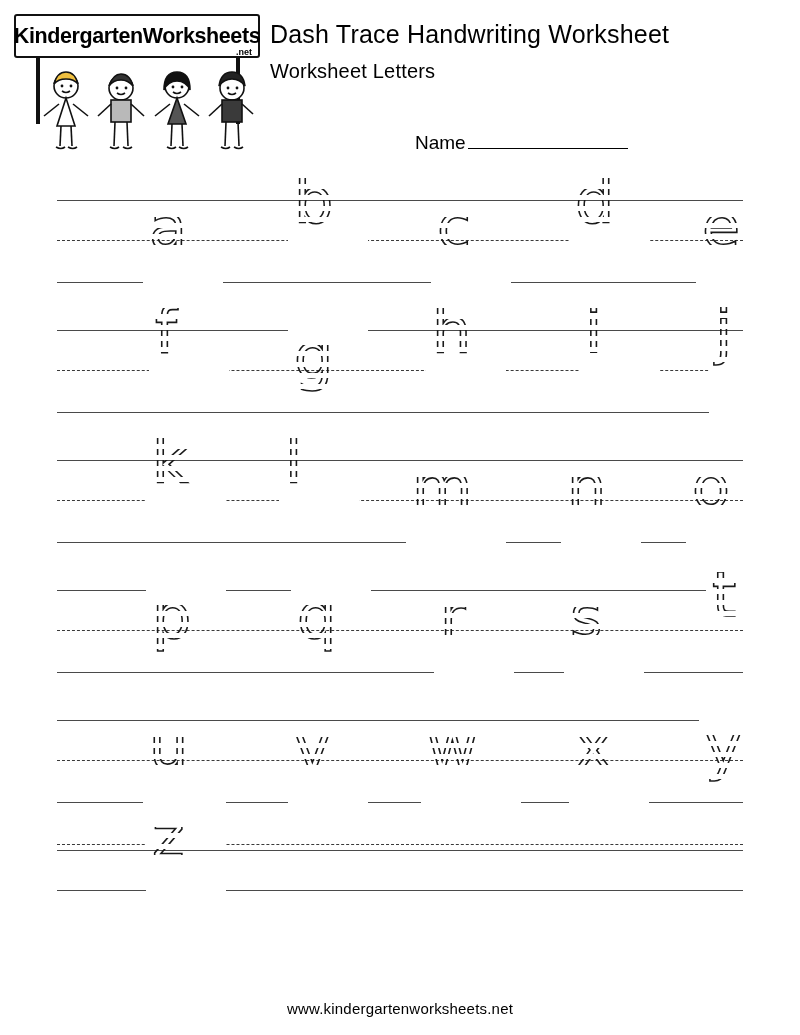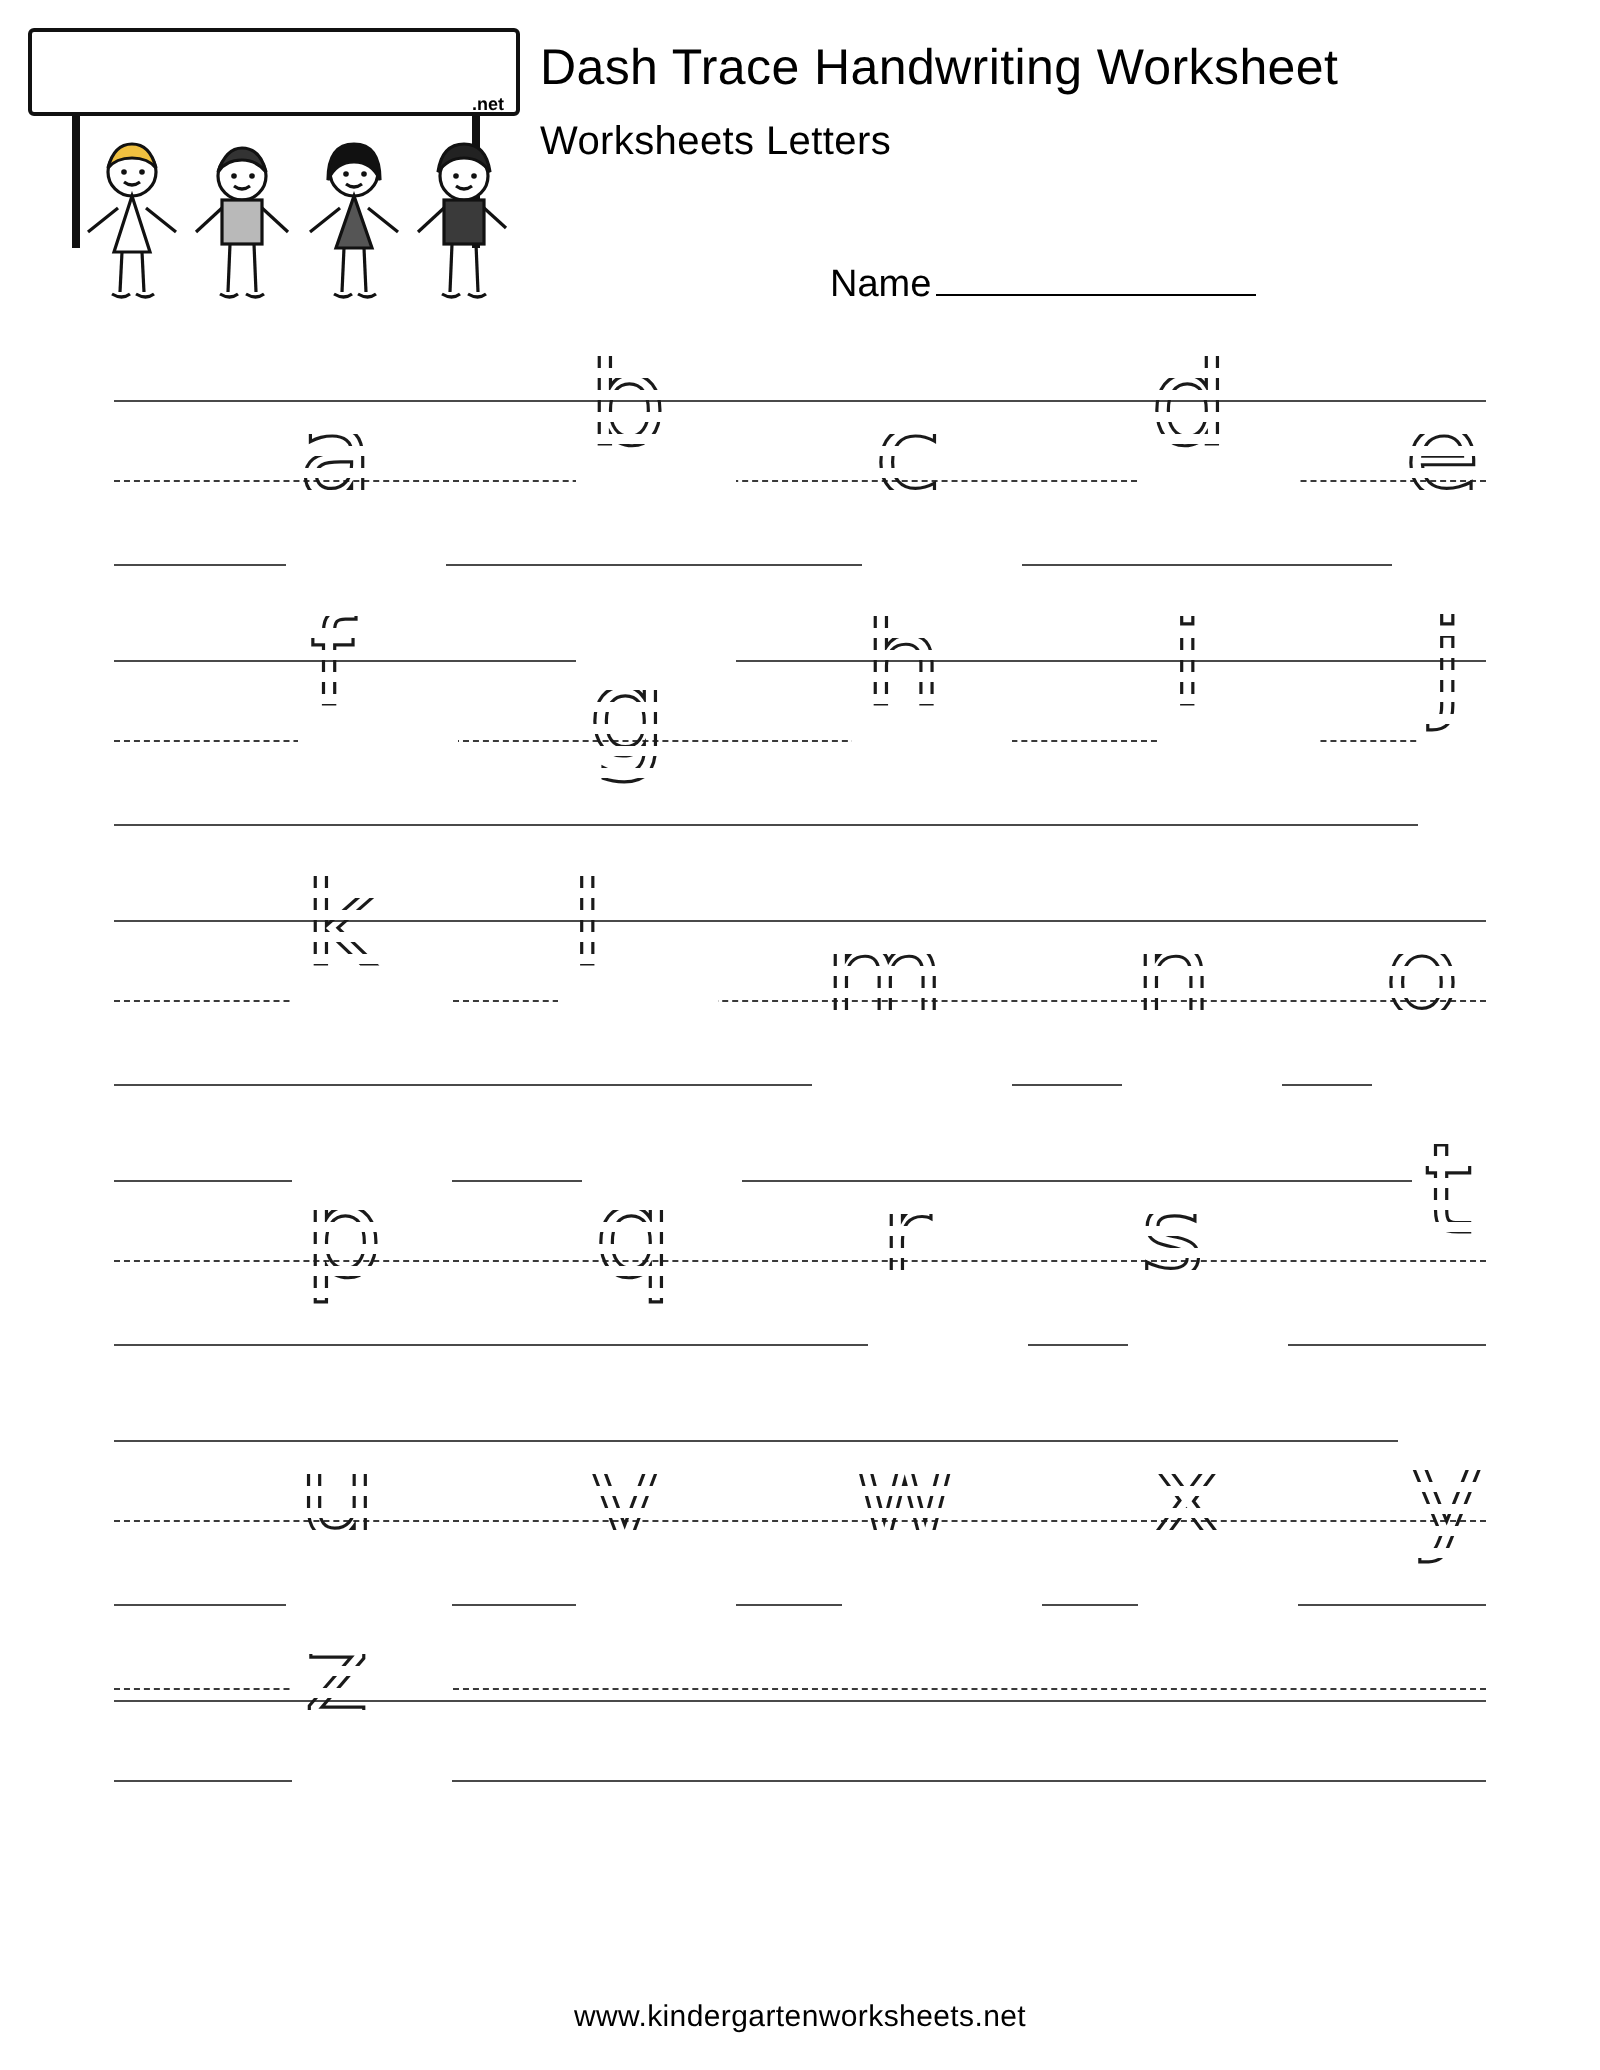--- a/index.html
+++ b/index.html
@@ -162,20 +162,21 @@
     letter-spacing: 0.2px;
   }
 </style>
 </head>
 <body>
 
 <div class="header">
 
   <div class="logo-block">
     <div class="logo-banner">
+      <div class="logo-text"><span>Kindergarten</span><span>Worksheets</span></div>
       <div class="logo-net">.net</div>
     </div>
     <div class="banner-post left"></div>
     <div class="banner-post right"></div>
 
     <svg class="kids" viewBox="0 0 230 105">
 
       <g stroke="#111" stroke-width="1.6" fill="none">
         <circle cx="40" cy="22" r="12" fill="#fff"></circle>
         <path d="M28 20 q3 -12 12 -12 q9 0 12 12 q-4 -5 -12 -5 q-8 0 -12 5z" fill="#f0c040" stroke="#111"></path>
@@ -233,21 +234,21 @@
         <path d="M200 58 L199 82"></path>
         <path d="M212 58 L213 82"></path>
         <path d="M195 83 q5 3 9 0"></path>
         <path d="M208 83 q5 3 9 0"></path>
       </g>
     </svg>
   </div>
 
   <div class="title-block">
     <div class="worksheet-title">Dash Trace Handwriting Worksheet</div>
-    <div class="worksheet-subtitle">Worksheets Letters</div>
+    <div class="worksheet-subtitle">Worksheet Letters</div>
   </div>
 
   <div class="name-row">
     <span>Name</span><span class="name-line"></span>
   </div>
 </div>
 
 <div class="sheet">
 
   <div class="row">

